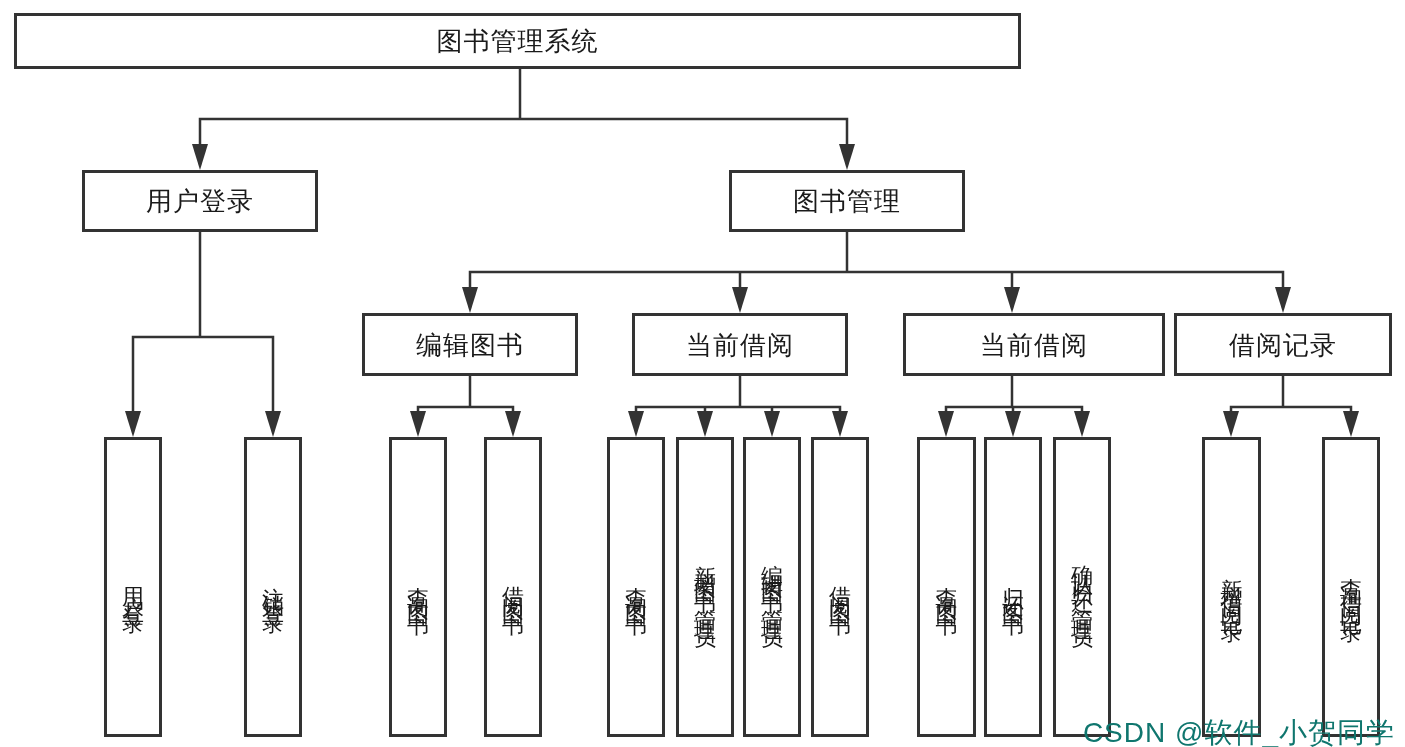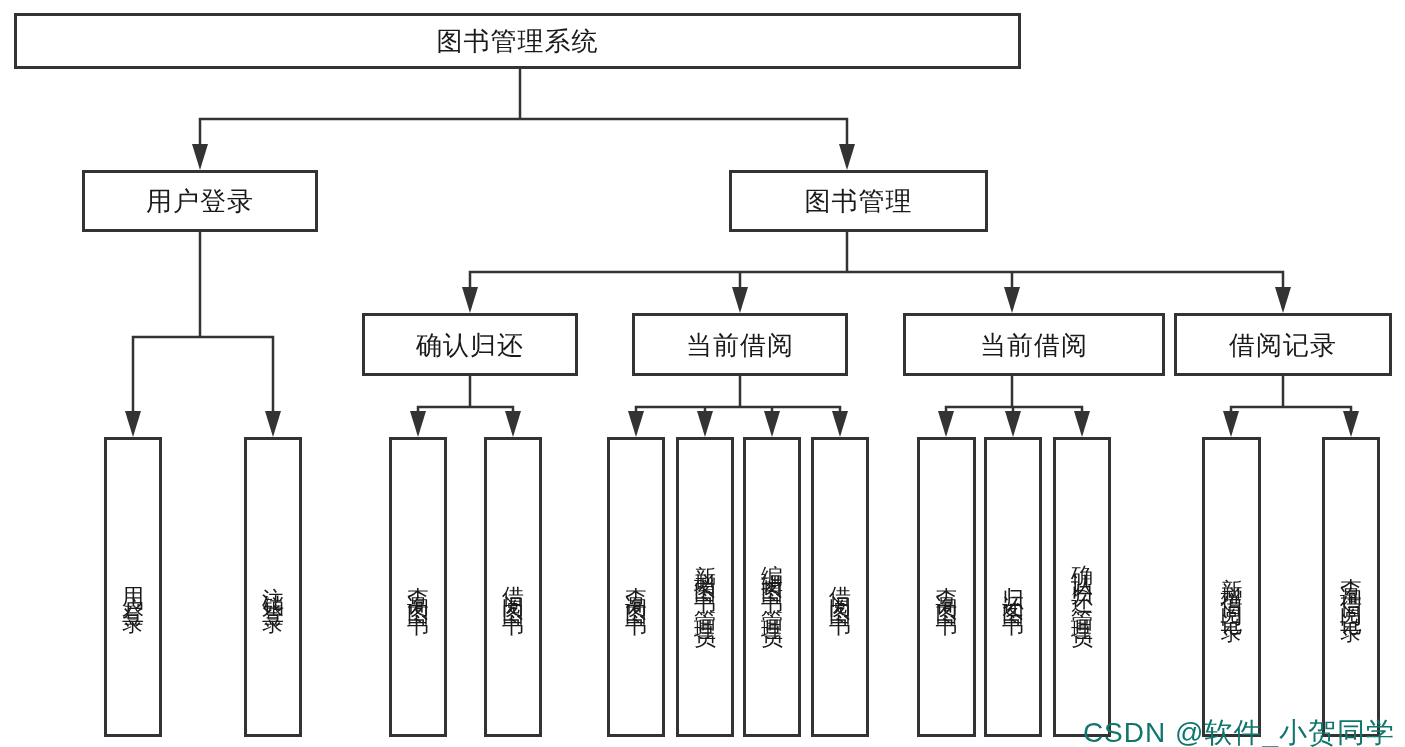--- a/index.html
+++ b/index.html
@@ -102,26 +102,26 @@
     </g>
   </svg>
 
   <div class="box root" style="left:14px;top:13px;width:1007px;height:56px">
     <span class="lbl">图书管理系统</span>
   </div>
 
   <div class="box" style="left:82px;top:170px;width:236px;height:62px">
     <span class="lbl">用户登录</span>
   </div>
-  <div class="box" style="left:729px;top:170px;width:259px;height:62px">
+  <div class="box" style="left:729px;top:170px;width:236px;height:62px">
     <span class="lbl">图书管理</span>
   </div>
 
   <div class="box" style="left:362px;top:313px;width:216px;height:63px">
-    <span class="lbl">确认归还</span>
+    <span class="lbl">编辑图书</span>
   </div>
   <div class="box" style="left:632px;top:313px;width:216px;height:63px">
     <span class="lbl">当前借阅</span>
   </div>
   <div class="box" style="left:903px;top:313px;width:262px;height:63px">
     <span class="lbl">当前借阅</span>
   </div>
   <div class="box" style="left:1174px;top:313px;width:218px;height:63px">
     <span class="lbl">借阅记录</span>
   </div>

